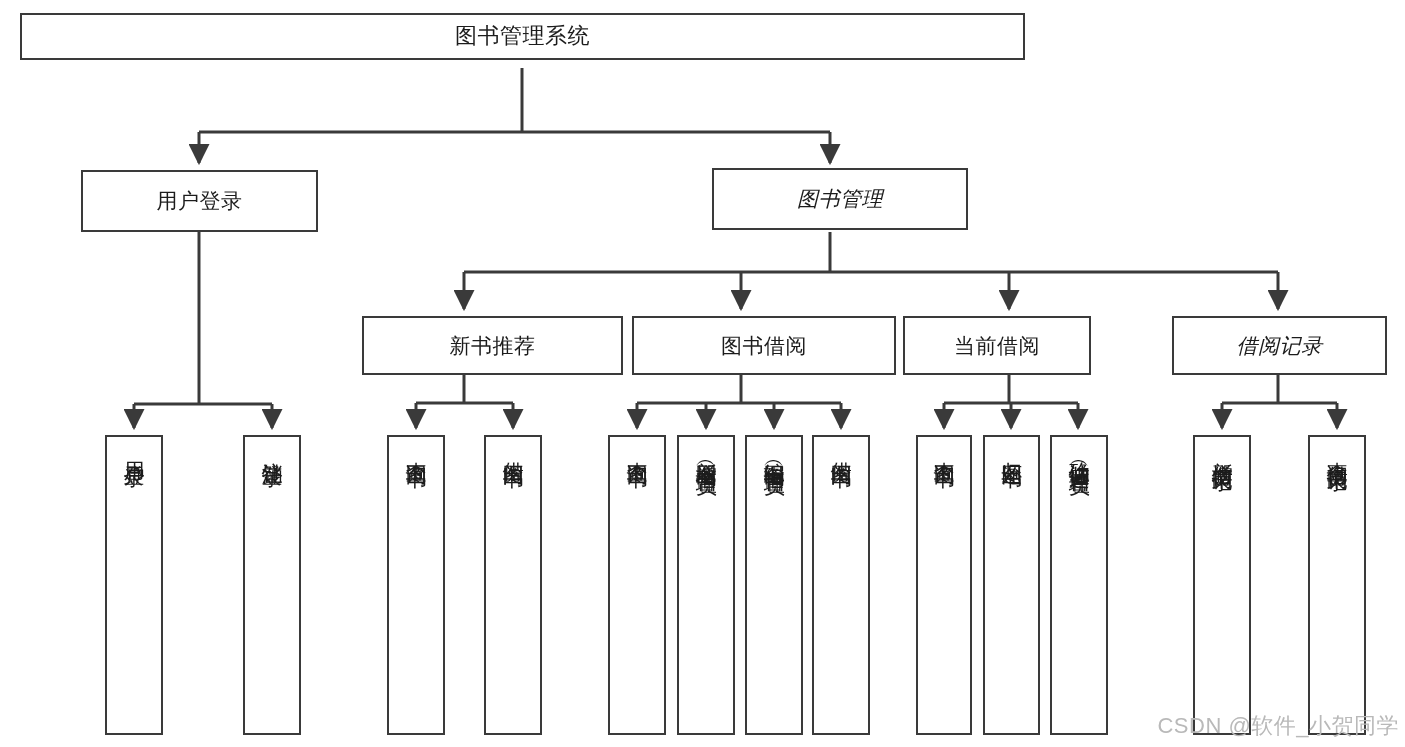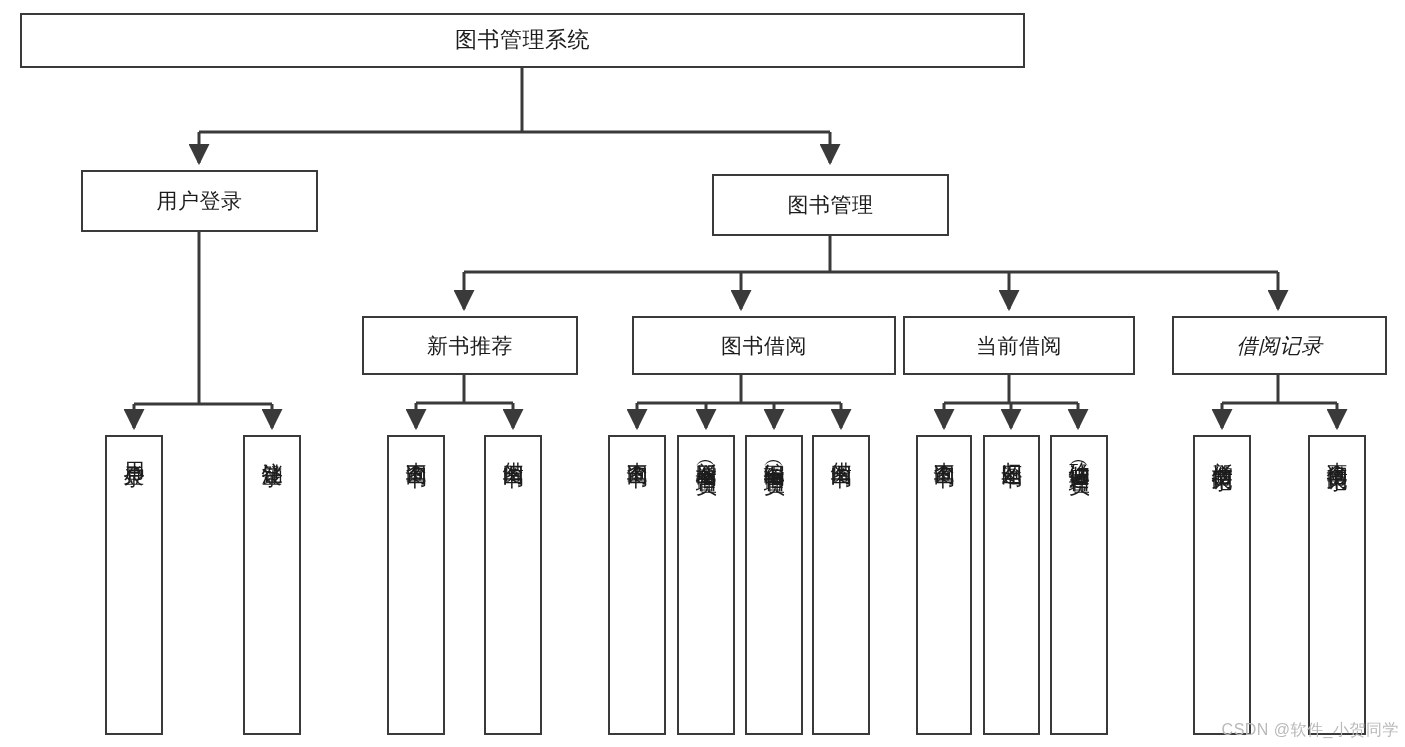--- a/index.html
+++ b/index.html
@@ -58,21 +58,21 @@
     text-orientation: upright;
     font-size: 21px;
     line-height: 1.25;
     letter-spacing: 2px;
     max-height: 280px;
   }
   #watermark {
     position: absolute;
     right: 6px;
     bottom: 6px;
-    font-size: 16px;
+    font-size: 22px;
     color: #b9b9b9;
     letter-spacing: 0.5px;
     user-select: none;
   }
 </style>
 </head>
 <body>
 
 <div id="diagram-root">
 
@@ -119,38 +119,38 @@
       <path d="M 1011 403 L 1011 428" marker-end="url(#arrow)"></path>
       <path d="M 1078 403 L 1078 428" marker-end="url(#arrow)"></path>
 
       <path d="M 1278 375 L 1278 403"></path>
       <path d="M 1222 403 L 1337 403"></path>
       <path d="M 1222 403 L 1222 428" marker-end="url(#arrow)"></path>
       <path d="M 1337 403 L 1337 428" marker-end="url(#arrow)"></path>
     </g>
   </svg>
 
-  <div class="node node-h node-root" style="left:20px; top:13px; width:1005px; height:55px;">
+  <div class="node node-h node-root" style="left:20px; top:13px; width:1005px; height:47px;">
     <span class="label">图书管理系统</span>
   </div>
 
   <div class="node node-h" style="left:81px; top:170px; width:237px; height:62px;">
     <span class="label">用户登录</span>
   </div>
-  <div class="node node-h" style="left:712px; top:174px; width:237px; height:62px;">
+  <div class="node node-h" style="left:712px; top:168px; width:256px; height:62px;font-style:italic;">
     <span class="label">图书管理</span>
   </div>
 
-  <div class="node node-h" style="left:362px; top:316px; width:216px; height:59px;">
+  <div class="node node-h" style="left:362px; top:316px; width:261px; height:59px;">
     <span class="label">新书推荐</span>
   </div>
   <div class="node node-h" style="left:632px; top:316px; width:264px; height:59px;">
     <span class="label">图书借阅</span>
   </div>
-  <div class="node node-h" style="left:903px; top:316px; width:232px; height:59px;">
+  <div class="node node-h" style="left:903px; top:316px; width:188px; height:59px;">
     <span class="label">当前借阅</span>
   </div>
   <div class="node node-h" style="left:1172px; top:316px; width:215px; height:59px;font-style:italic;">
     <span class="label">借阅记录</span>
   </div>
 
   <div class="node node-v" style="left:105px; top:435px; width:58px; height:300px;">
     <span class="label">用户登录</span>
   </div>
   <div class="node node-v" style="left:243px; top:435px; width:58px; height:300px;">

